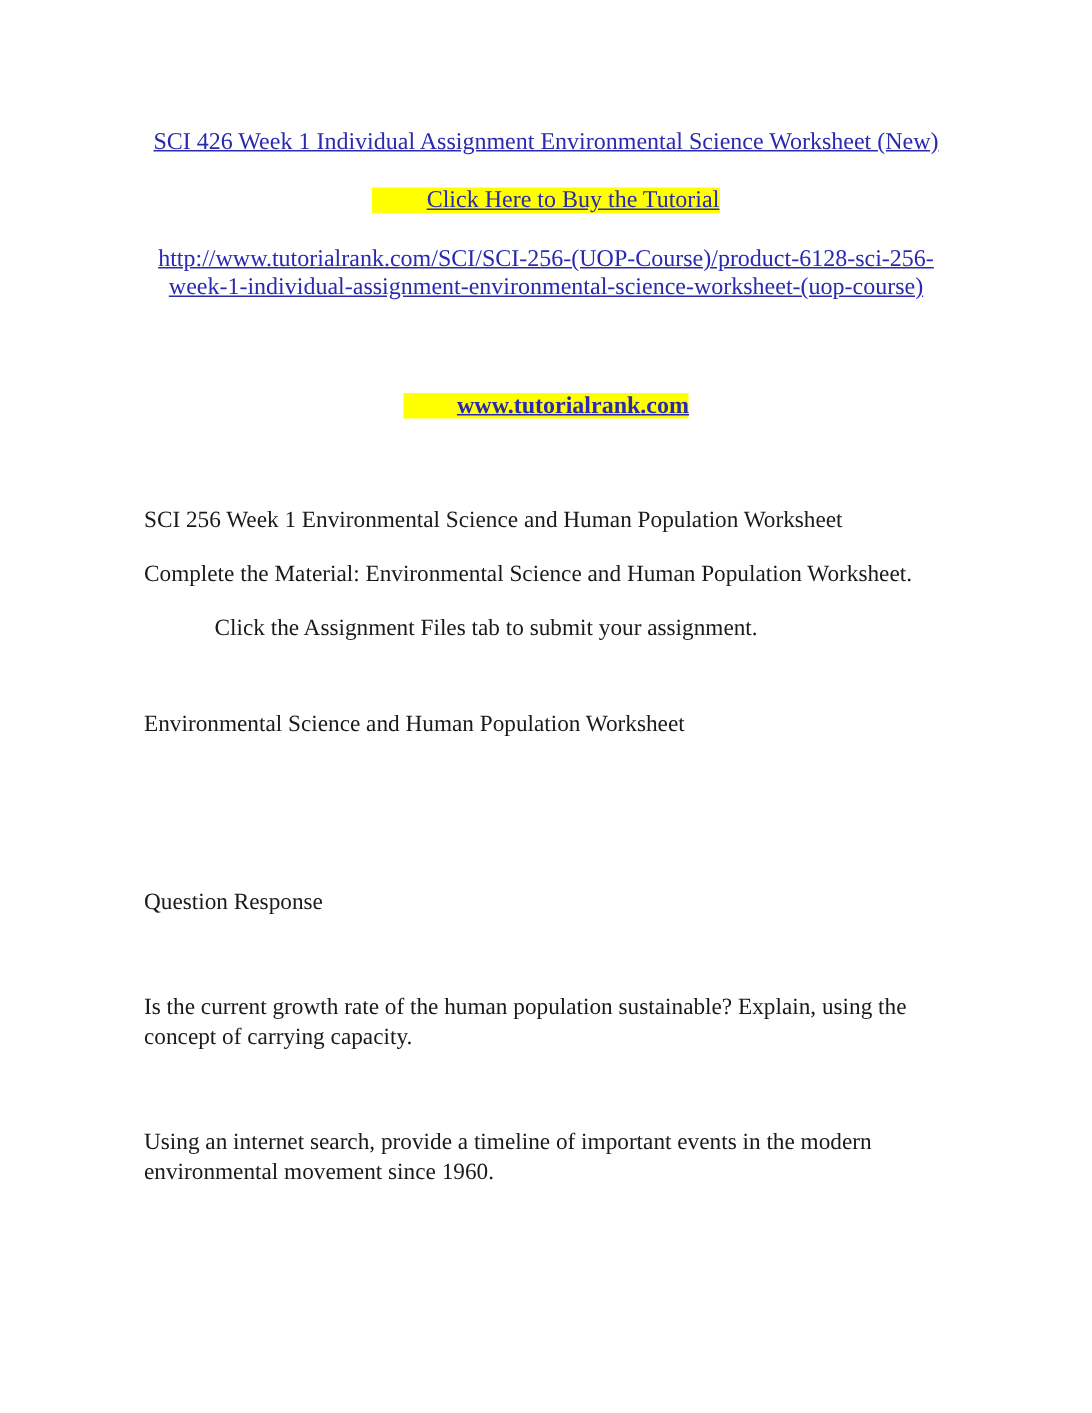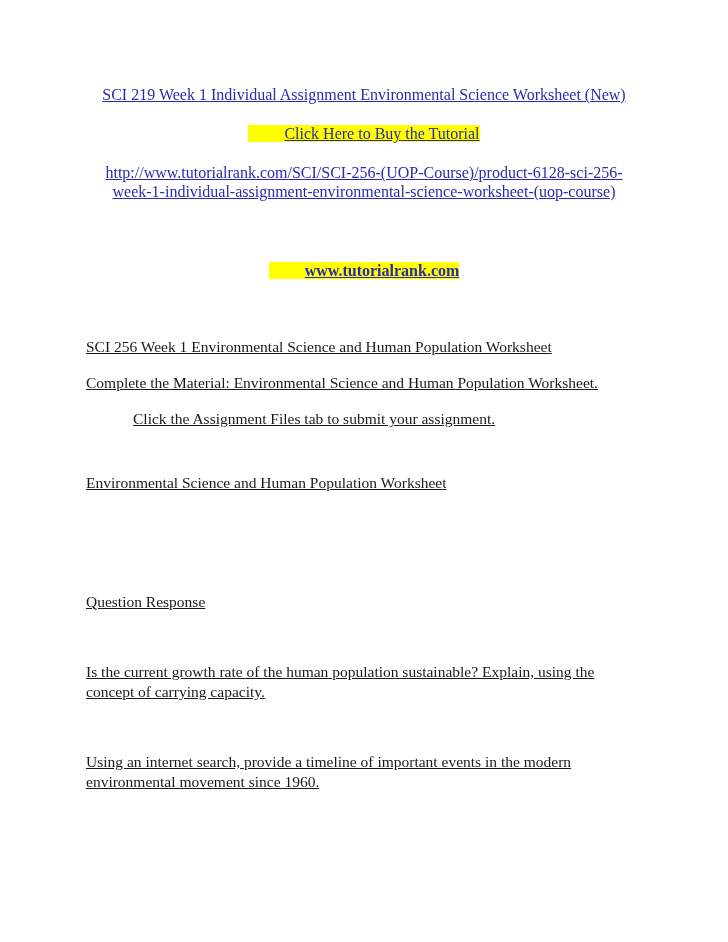--- a/index.html
+++ b/index.html
@@ -3,29 +3,29 @@
   <meta charset="utf-8">
   <style>
     html, body { margin: 0; padding: 0; background: #ffffff; }
     body { width: 728px; height: 942px; position: relative; overflow: hidden;
            font-family: "Liberation Serif", "DejaVu Serif", serif; color: #1a1a1a; }
     .page { position: absolute; left: 0; top: 0; width: 728px; height: 942px; }
     .center { position: absolute; left: 0; width: 728px; text-align: center; font-size: 16px; }
     a.link { color: #2a2ab0; text-decoration: underline; }
     .hl { background: #ffff00; padding-left: 36px; }
     .bold { font-weight: bold; color: #111; }
-    .para { position: absolute; left: 86px; width: 560px; font-size: 15.5px; line-height: 20px; text-decoration: underline; }
+    .para { position: absolute; left: 96px; width: 560px; font-size: 15.5px; line-height: 20px; }
   </style>
 </head>
 <body>
 
 <div class="page">
 
   <div class="center" style="top:86px;">
-    <a class="link" href="#">SCI 219 Week 1 Individual Assignment Environmental Science Worksheet (New)</a>
+    <a class="link" href="#">SCI 426 Week 1 Individual Assignment Environmental Science Worksheet (New)</a>
   </div>
 
   <div class="center" style="top:125px;">
     <a class="link hl" href="#">Click Here to Buy the Tutorial</a>
   </div>
 
   <div class="center" style="top:163px; line-height:19px;">
     <a class="link" href="#">http://www.tutorialrank.com/SCI/SCI-256-(UOP-Course)/product-6128-sci-256-</a><br>
     <a class="link" href="#">week-1-individual-assignment-environmental-science-worksheet-(uop-course)</a>
   </div>

